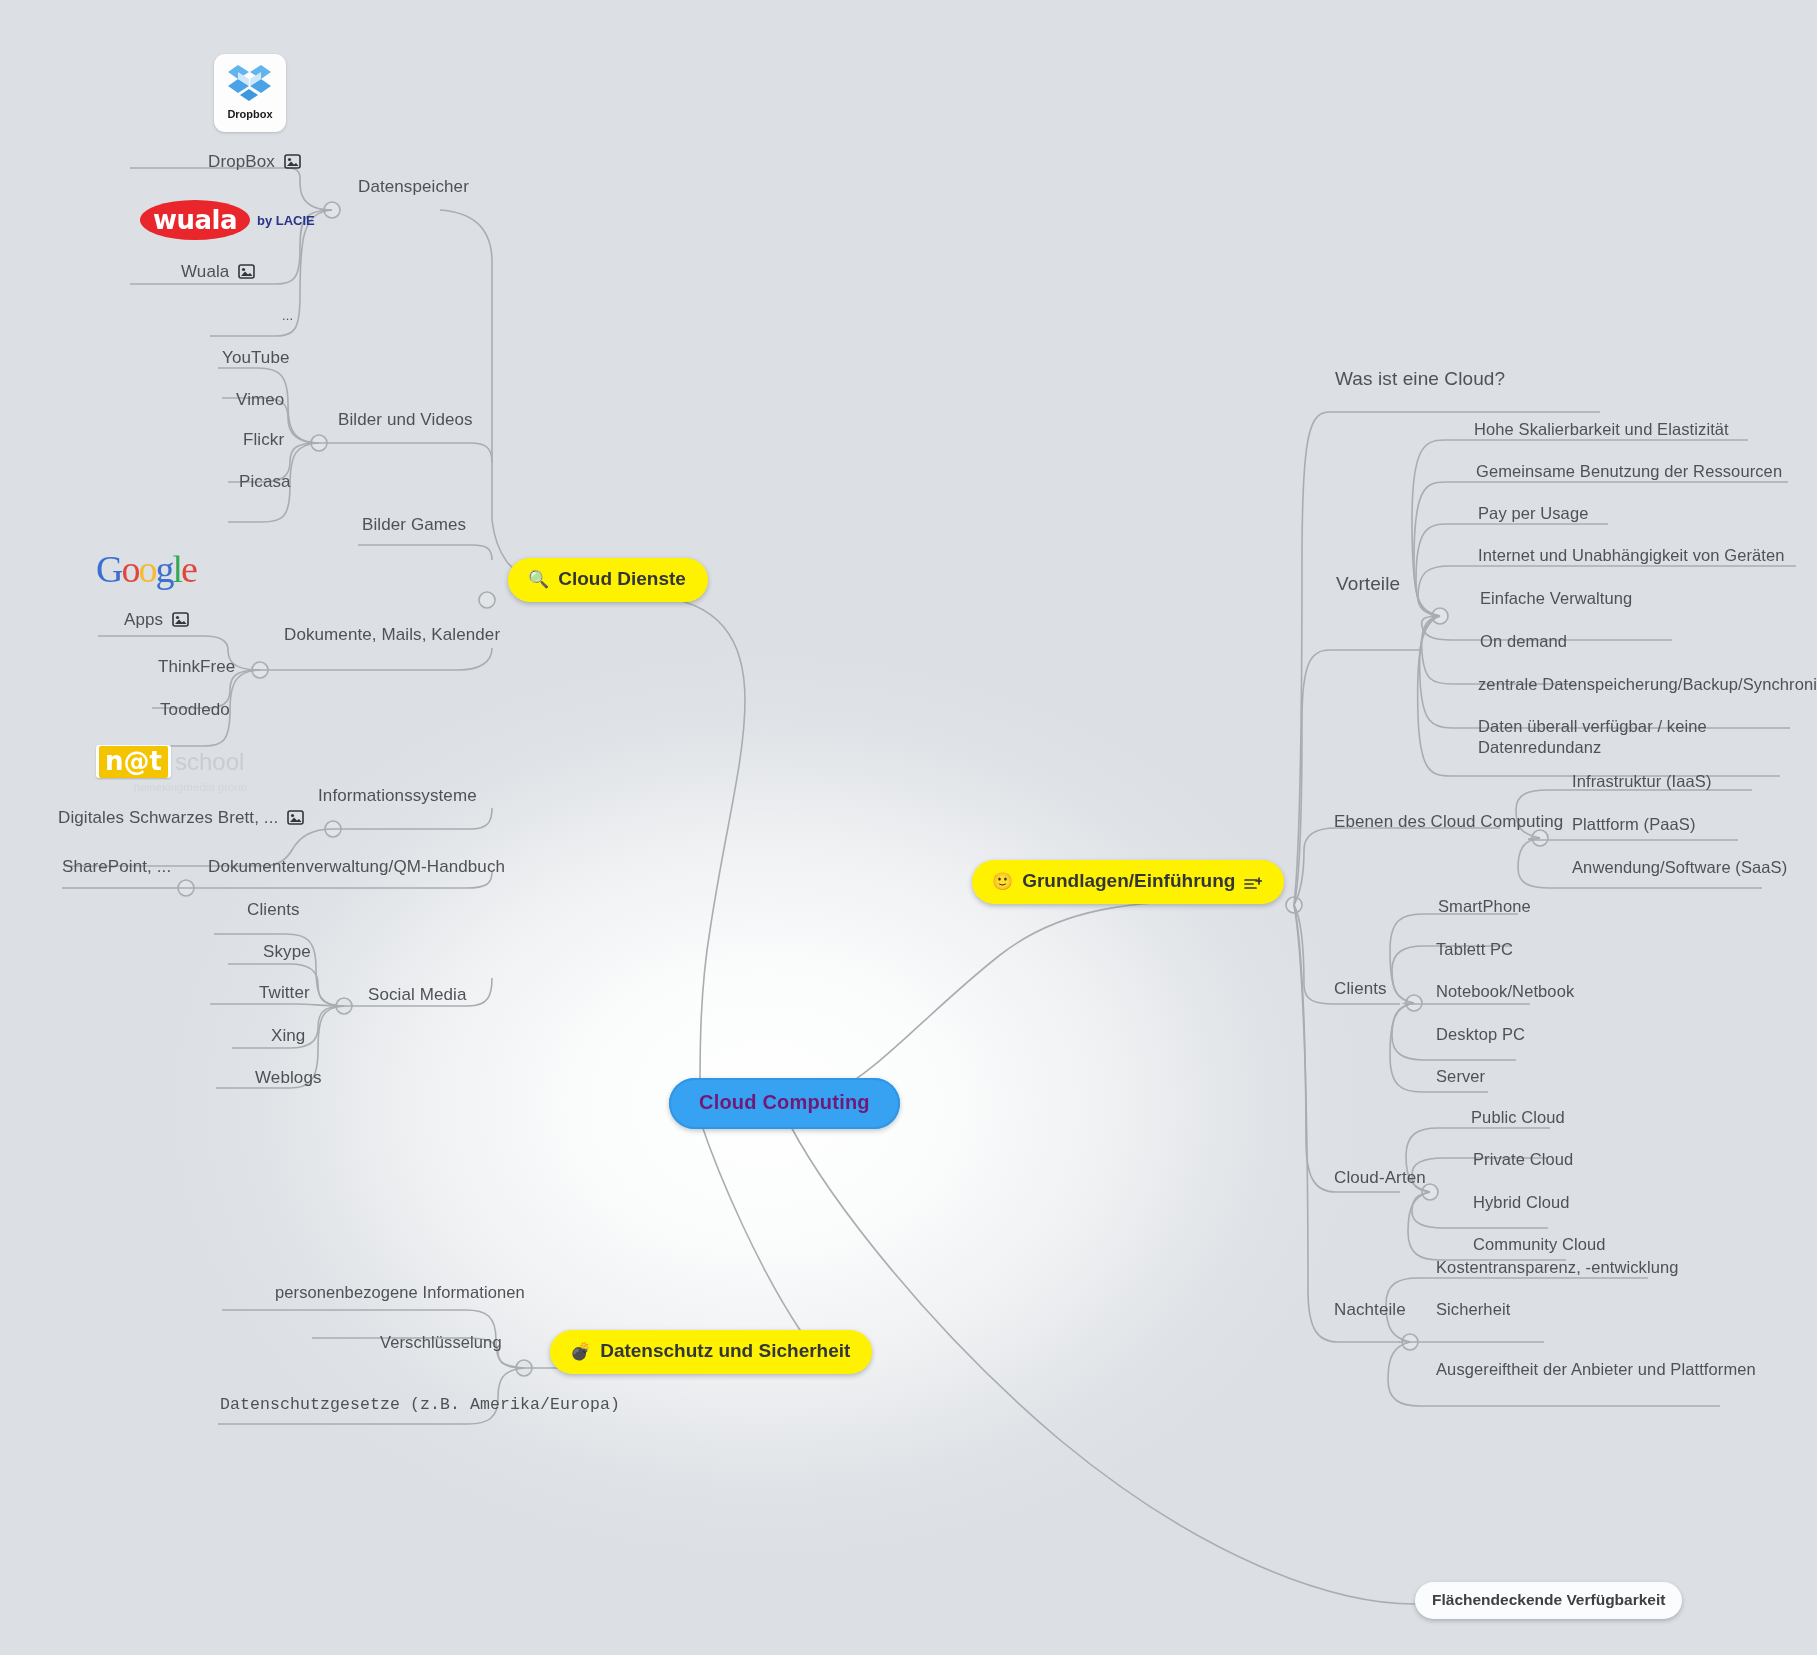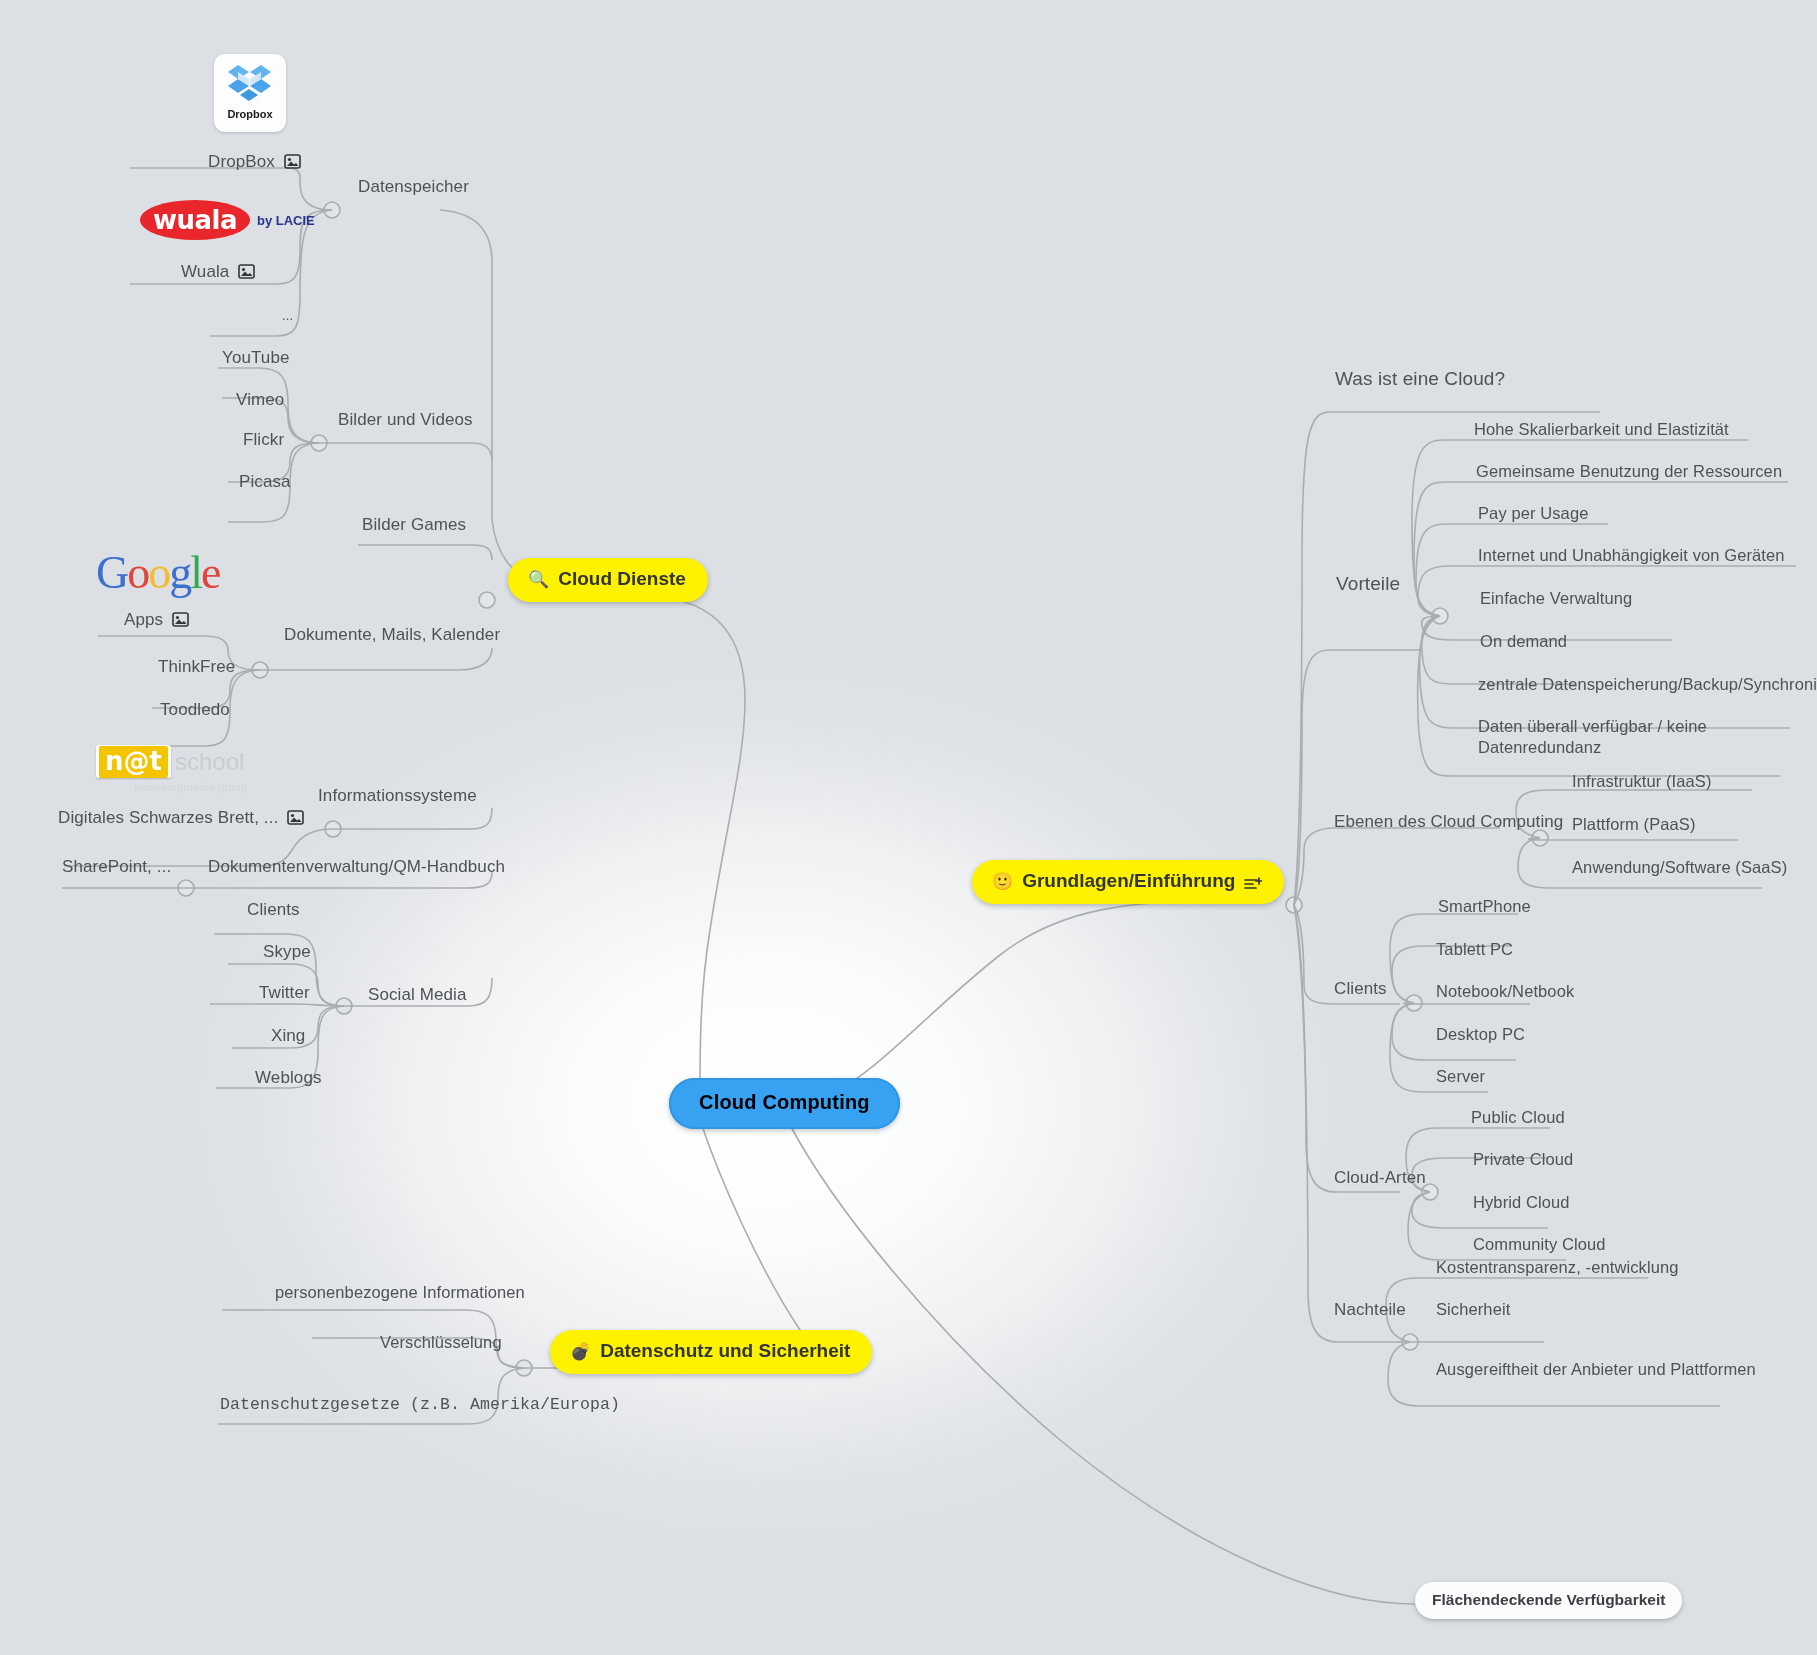--- a/index.html
+++ b/index.html
@@ -20,21 +20,21 @@
     position:absolute;white-space:nowrap;color:#4e5256;
     font-size:17px;letter-spacing:.1px;
   }
   .lbl.sub{font-size:16.5px;}
   .lbl.wrap{white-space:normal;width:250px;line-height:1.25;}
 
   
   .root{
     position:absolute;
     background:#37a1f2;
-    color:#000000;font-weight:bold;font-size:20px;
+    color:#701a75;font-weight:bold;font-size:20px;
     border-radius:26px;
     padding:13px 30px 15px 30px;
     box-shadow:0 2px 5px rgba(60,70,80,.30), inset 0 0 0 2px #2f96e6;
     letter-spacing:.2px;
   }
   
   .topic{
     position:absolute;
     background:#fff200;
     border-radius:24px;
@@ -66,21 +66,21 @@
   }
   .db-text{font-size:11px;font-weight:bold;color:#1a1a1a;margin-top:2px;font-family:"Liberation Sans",sans-serif;}
   .wuala-wrap{display:flex;align-items:center;gap:7px;}
   .wuala-el{
     width:110px;height:40px;border-radius:50%/50%;background:#e8262b;
     display:flex;align-items:center;justify-content:center;
     color:#fff;font-size:26px;font-weight:bold;letter-spacing:-.5px;
     font-family:"DejaVu Sans",sans-serif;
   }
   .lacie{font-size:13px;color:#26348a;font-weight:bold;}
-  .google{font-size:46px;font-family:"Liberation Serif",serif;letter-spacing:-2px;line-height:1;}
+  .google{font-size:38px;font-family:"Liberation Serif",serif;letter-spacing:-2px;line-height:1;}
   .google .b{color:#3b70d0;} .google .r{color:#e0463b;}
   .google .y{color:#f3bc2e;} .google .g{color:#35a853;}
   .netschool{display:flex;flex-direction:column;}
   .ns-row{display:flex;align-items:center;}
   .ns-badge{
     background:#fff;padding:3px;border-radius:3px;box-shadow:0 1px 2px rgba(0,0,0,.2);
     display:inline-block;
   }
   .ns-inner{background:#f5c400;color:#fff;font-weight:bold;font-size:26px;
     padding:0px 6px 2px 6px;border-radius:2px;line-height:1.05;font-family:"DejaVu Sans",sans-serif;}

